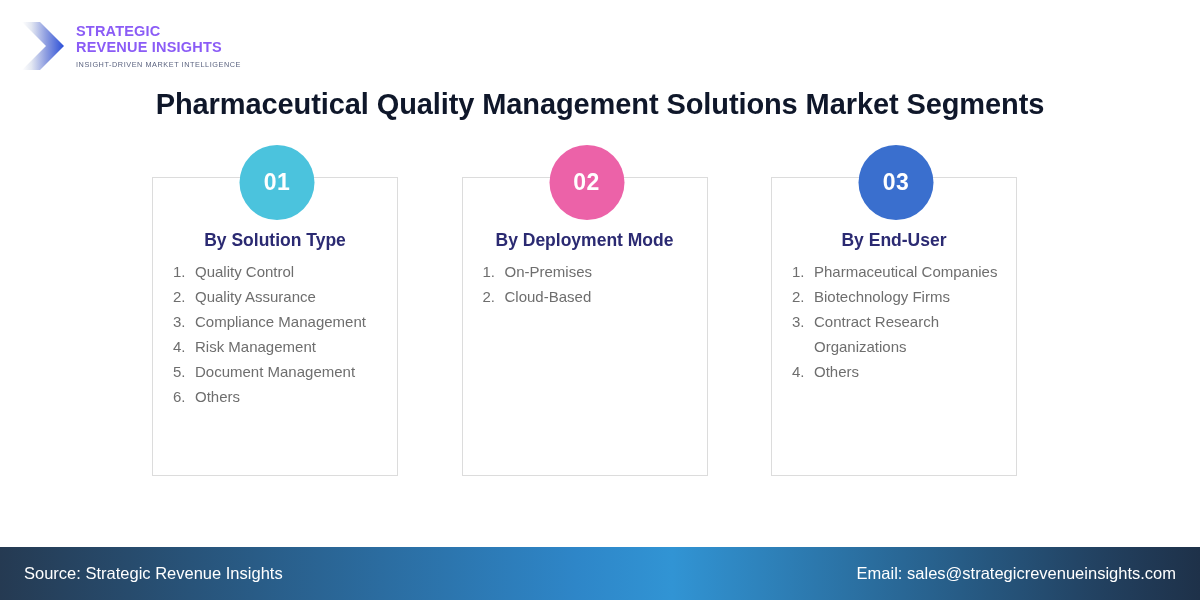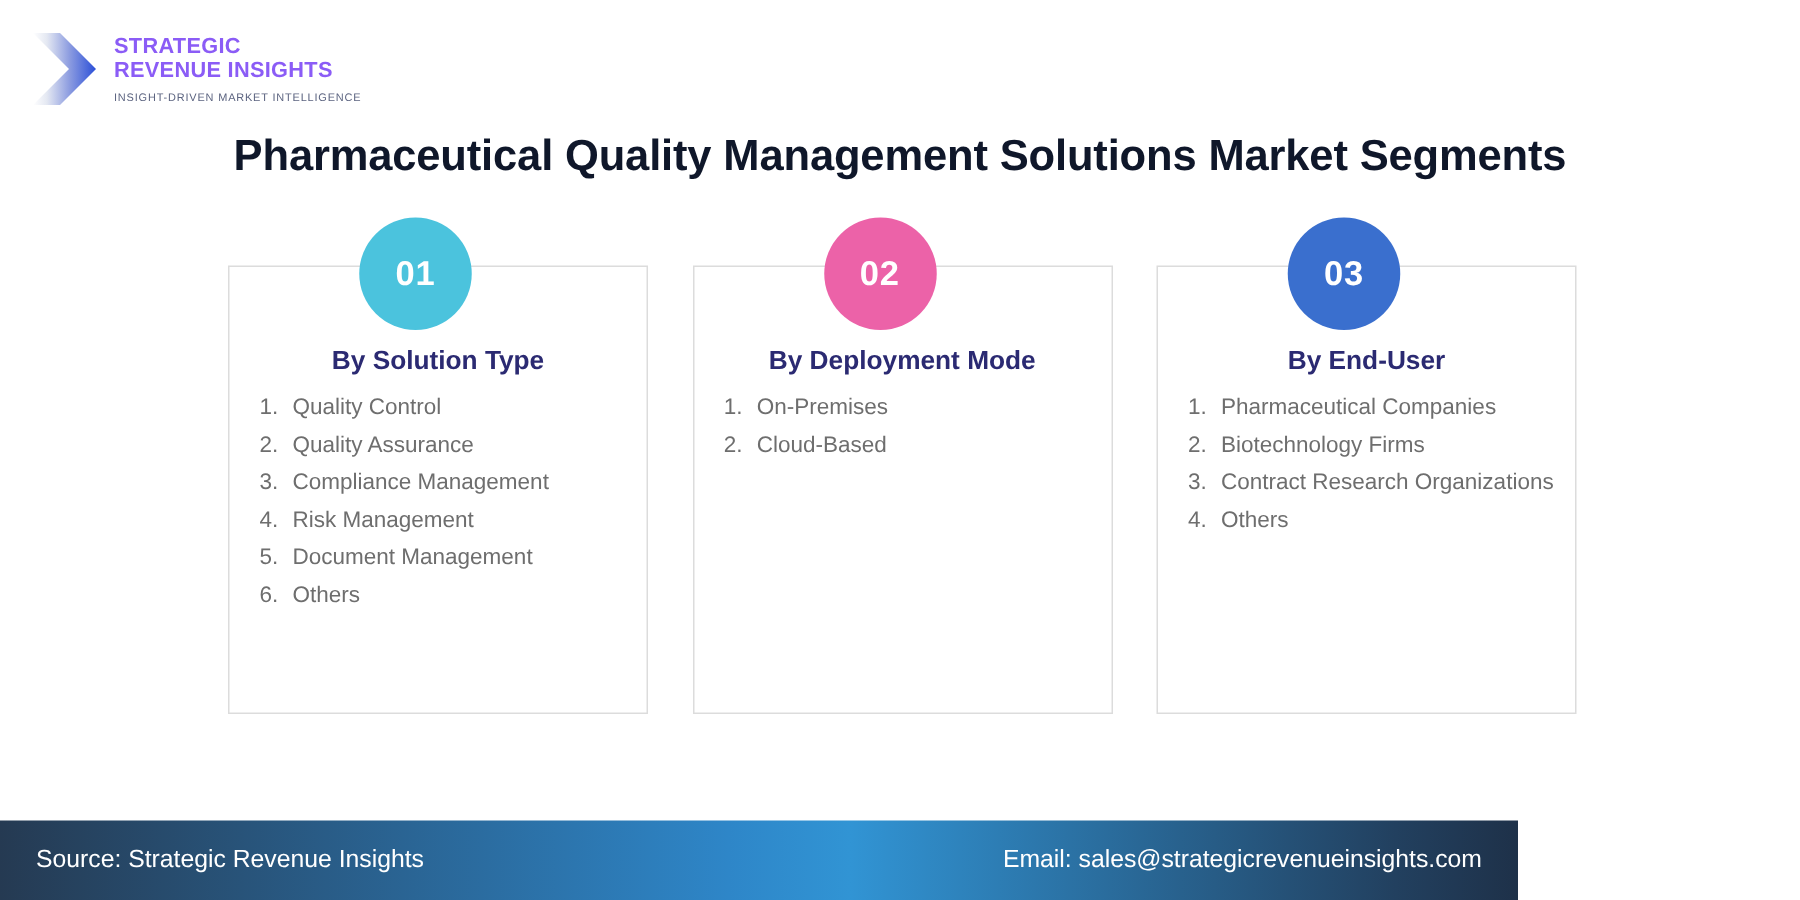--- a/index.html
+++ b/index.html
@@ -94,21 +94,21 @@
     justify-content: center;
     color: #ffffff;
     font-size: 23px;
     font-weight: bold;
     letter-spacing: 0.5px;
     z-index: 2;
   }
   .card {
     position: relative;
     margin-top: 32px;
-    width: 280px;
+    width: 246px;
     height: 299px;
     border: 1px solid #dcdcdc;
     background: #ffffff;
     padding: 52px 12px 10px 12px;
     z-index: 1;
   }
   .card-heading {
     text-align: center;
     font-size: 17.5px;
     font-weight: bold;
@@ -131,21 +131,21 @@
     position: absolute;
     left: 0;
     top: 0;
   }
 
   
   #footer {
     position: absolute;
     left: 0;
     top: 547px;
-    width: 1012px;
+    width: 1200px;
     height: 53px;
     background: linear-gradient(90deg, #253A52 0%, #2E86C8 48%, #3194D4 56%, #22405F 92%, #1E3149 100%);
     display: flex;
     align-items: center;
     justify-content: space-between;
     padding: 0 24px;
   }
   .footer-text {
     color: #ffffff;
     font-size: 16.5px;

